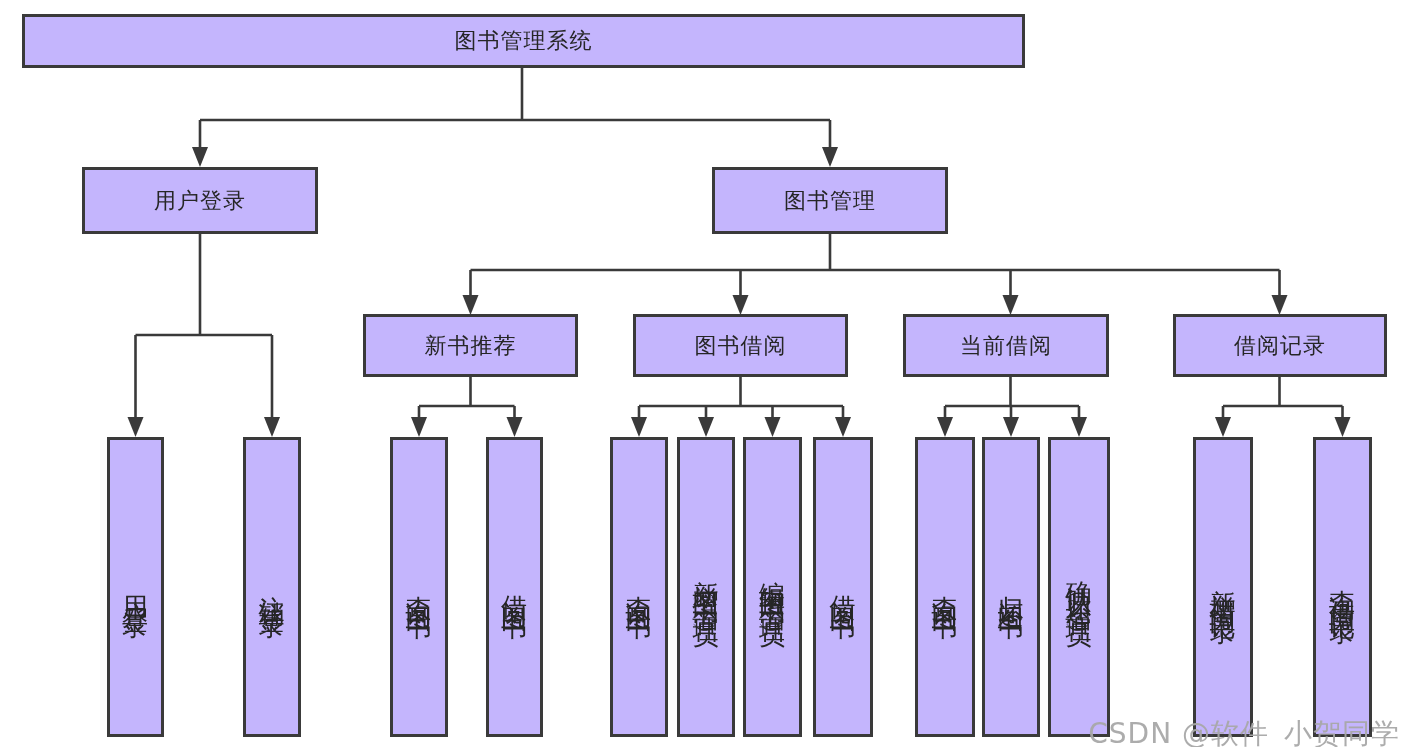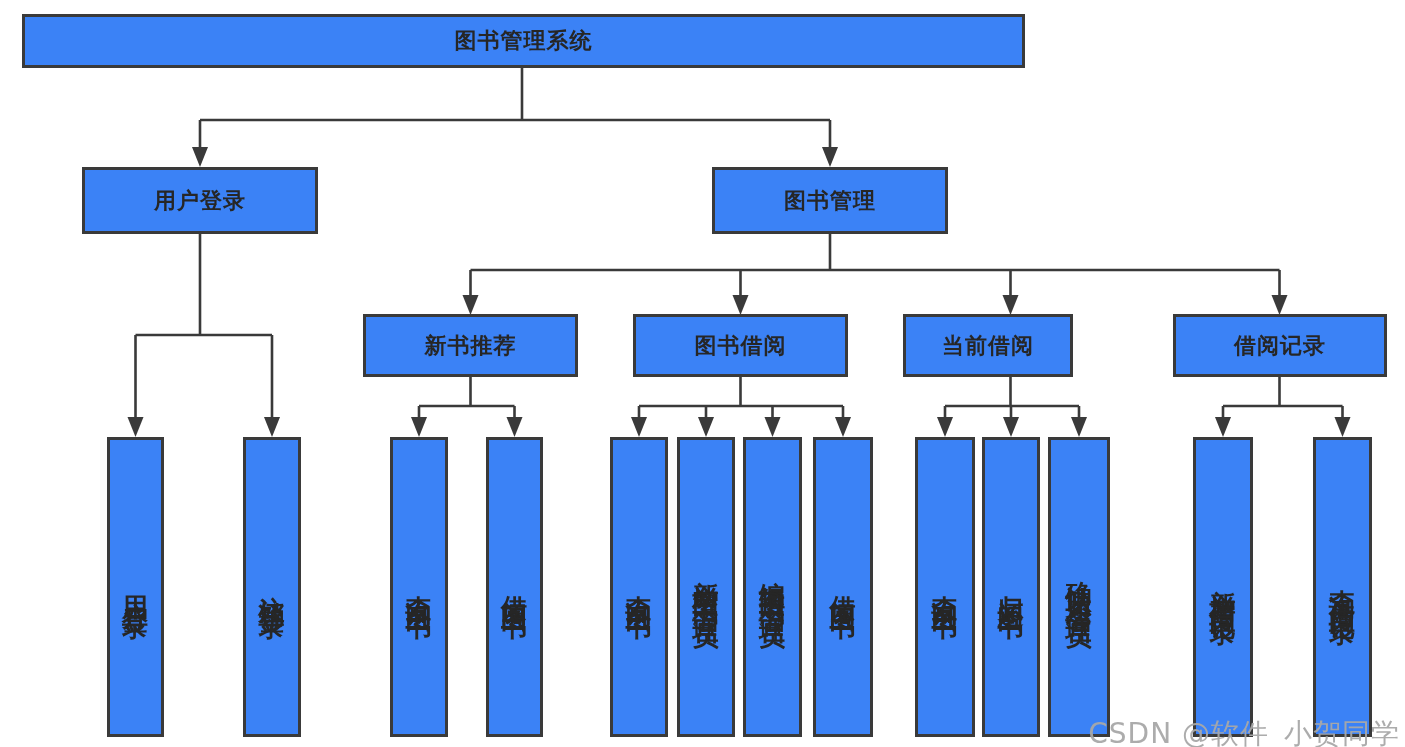--- a/index.html
+++ b/index.html
@@ -8,28 +8,27 @@
     position: relative;
     width: 1405px;
     height: 747px;
     background: #ffffff;
     font-family: "DejaVu Sans", "Liberation Sans", sans-serif;
     overflow: hidden;
   }
   svg.wires { position: absolute; left: 0; top: 0; z-index: 1; }
   .box {
     position: absolute;
-    background: #3b82f6;
+    background: #c4b5fd;
     border: 3px solid #3a3a3a;
     display: flex;
     align-items: center;
     justify-content: center;
     color: #262626;
     z-index: 2;
-    font-weight: bold;
   }
   .hlabel { font-size: 22px; letter-spacing: 1px; white-space: nowrap; }
   .vbox span {
     writing-mode: vertical-rl;
     text-orientation: mixed;
     font-size: 26px;
     letter-spacing: 6px;
     line-height: 1;
     white-space: nowrap;
   }
@@ -80,21 +79,21 @@
     </g>
   </svg>
 
   <div class="box hlabel" style="left:22px; top:14px; width:1003px; height:54px;">图书管理系统</div>
 
   <div class="box hlabel" style="left:82px; top:167px; width:236px; height:67px;">用户登录</div>
   <div class="box hlabel" style="left:712px; top:167px; width:236px; height:67px;">图书管理</div>
 
   <div class="box hlabel" style="left:633px; top:314px; width:215px; height:63px;">图书借阅</div>
   <div class="box hlabel" style="left:363px; top:314px; width:215px; height:63px;">新书推荐</div>
-  <div class="box hlabel" style="left:903px; top:314px; width:170px; height:63px;">当前借阅</div>
+  <div class="box hlabel" style="left:903px; top:314px; width:206px; height:63px;">当前借阅</div>
   <div class="box hlabel" style="left:1173px; top:314px; width:214px; height:63px;">借阅记录</div>
 
   <div class="box vbox" style="left:107px; top:437px; width:57px; height:300px;">
     <span>用户登录</span>
   </div>
   <div class="box vbox" style="left:243px; top:437px; width:58px; height:300px;">
     <span>注销登录</span>
   </div>
 
   <div class="box vbox" style="left:390px; top:437px; width:58px; height:300px;">

